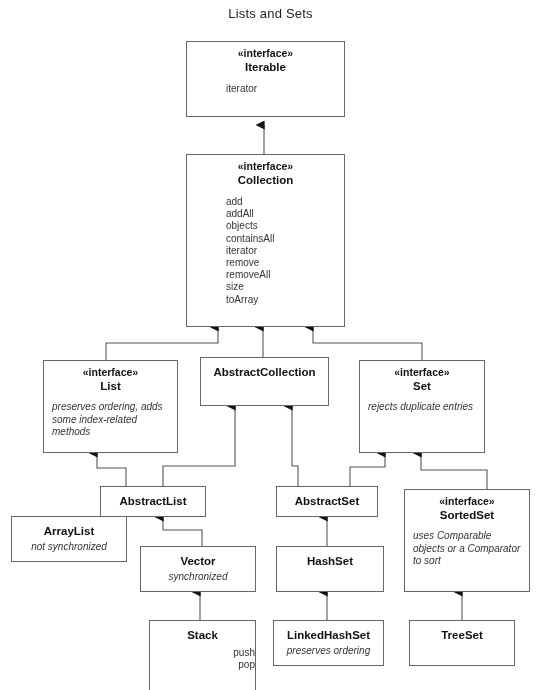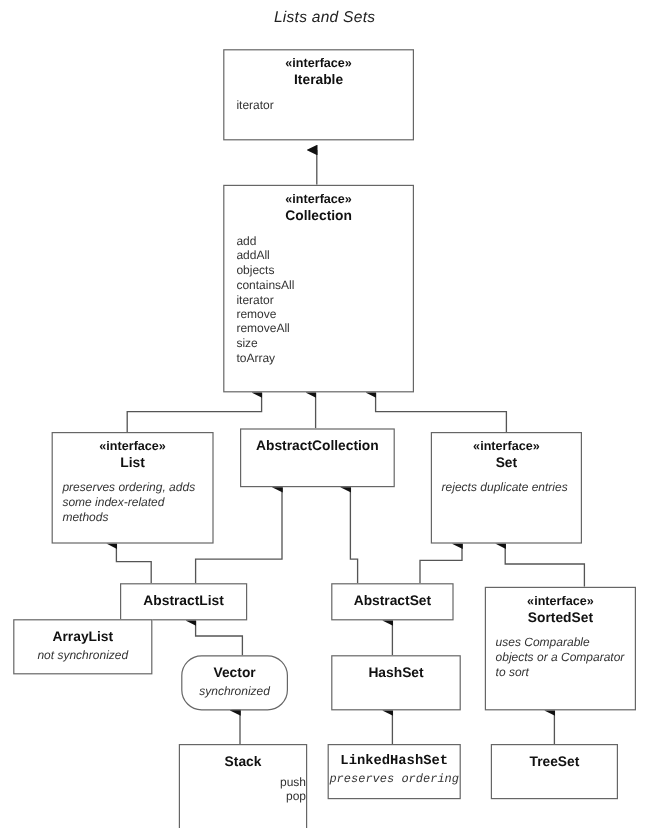--- a/index.html
+++ b/index.html
@@ -17,21 +17,20 @@
   }
   #title {
     position: absolute;
     left: 0;
     top: 6px;
     width: 541px;
     text-align: center;
     font-size: 13px;
     color: #222222;
     letter-spacing: 0.2px;
-    font-style: italic;
   }
   svg#edges {
     position: absolute;
     left: 0;
     top: 0;
     width: 541px;
     height: 690px;
   }
   .node {
     position: absolute;
@@ -70,21 +69,21 @@
     text-align: center;
     margin-left: 0;
     padding-right: 0;
   }
   .members {
     font-size: 10px;
     color: #333333;
     line-height: 12.2px;
     margin: 9px 0 0 10px;
   }
-  .members div { white-space: pre; }
+  .members div { white-space: pre; margin-left: 29px; }
 </style>
 </head>
 <body>
 
 <div id="diagram">
 
   <div id="title">Lists and Sets</div>
 
   <svg id="edges" viewBox="0 0 541 690">
     <defs>
@@ -171,38 +170,38 @@
     <div class="stereo">«interface»</div>
     <div class="cname">SortedSet</div>
     <div class="note">uses Comparable objects or a Comparator to sort</div>
   </div>
 
   <div class="node" style="left:11px; top:516px; width:116px; height:46px;">
     <div class="cname plain">ArrayList</div>
     <div class="note centered" style="margin-top:3px;">not synchronized</div>
   </div>
 
-  <div class="node" style="left:151px; top:546px; width:89px; height:46px;border-radius:17px;">
+  <div class="node" style="left:140px; top:546px; width:116px; height:46px;">
     <div class="cname plain">Vector</div>
     <div class="note centered" style="margin-top:3px;">synchronized</div>
   </div>
 
   <div class="node" style="left:276px; top:546px; width:108px; height:46px;">
     <div class="cname plain">HashSet</div>
   </div>
 
   <div class="node" style="left:149px; top:620px; width:107px; height:74px;">
     <div class="cname plain">Stack</div>
     <div class="members" style="margin-top:5px;text-align:right;">
       <div>push</div>
       <div>pop</div>
     </div>
   </div>
 
-  <div class="node" style="left:273px; top:620px; width:111px; height:46px;font-family:Liberation Mono, monospace;">
+  <div class="node" style="left:273px; top:620px; width:111px; height:46px;">
     <div class="cname plain">LinkedHashSet</div>
     <div class="note centered" style="margin-top:3px;">preserves ordering</div>
   </div>
 
   <div class="node" style="left:409px; top:620px; width:106px; height:46px;">
     <div class="cname plain">TreeSet</div>
   </div>
 
 </div>
 

